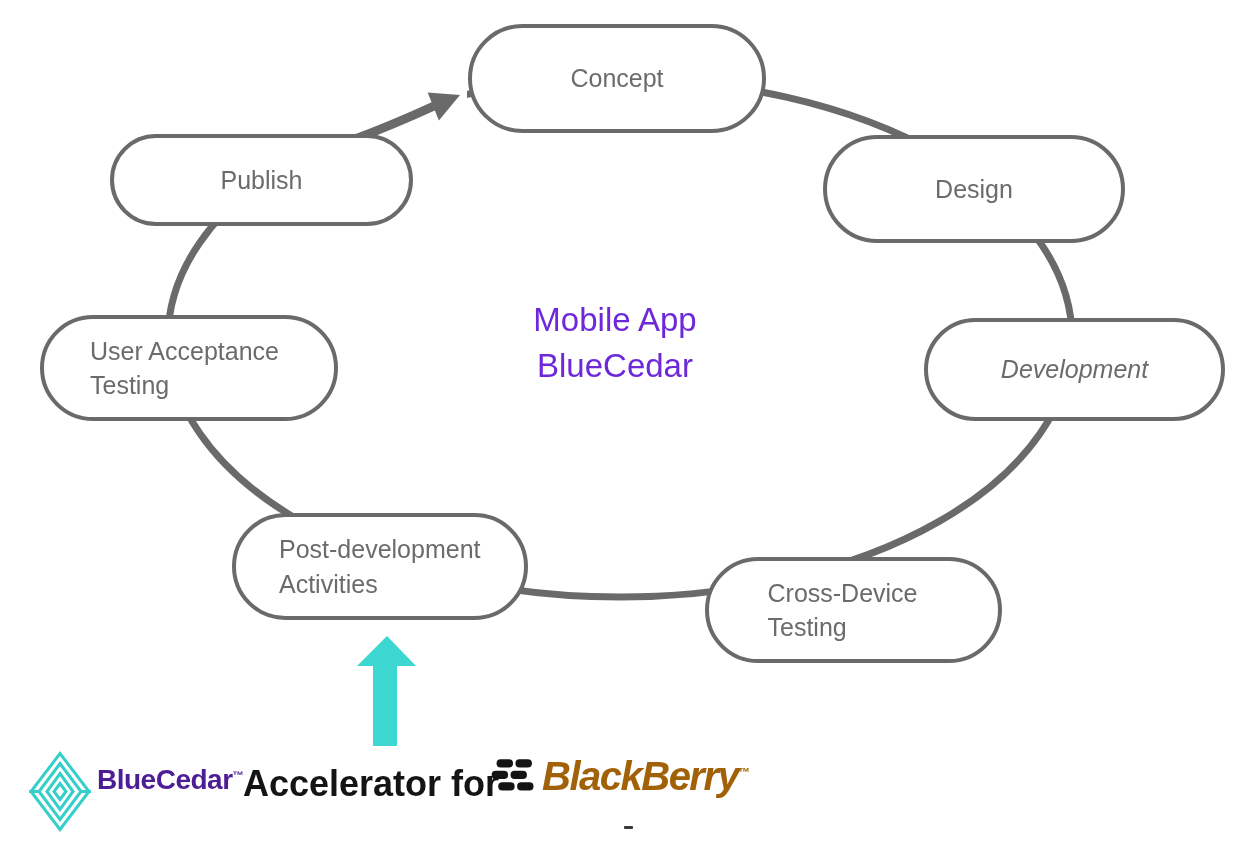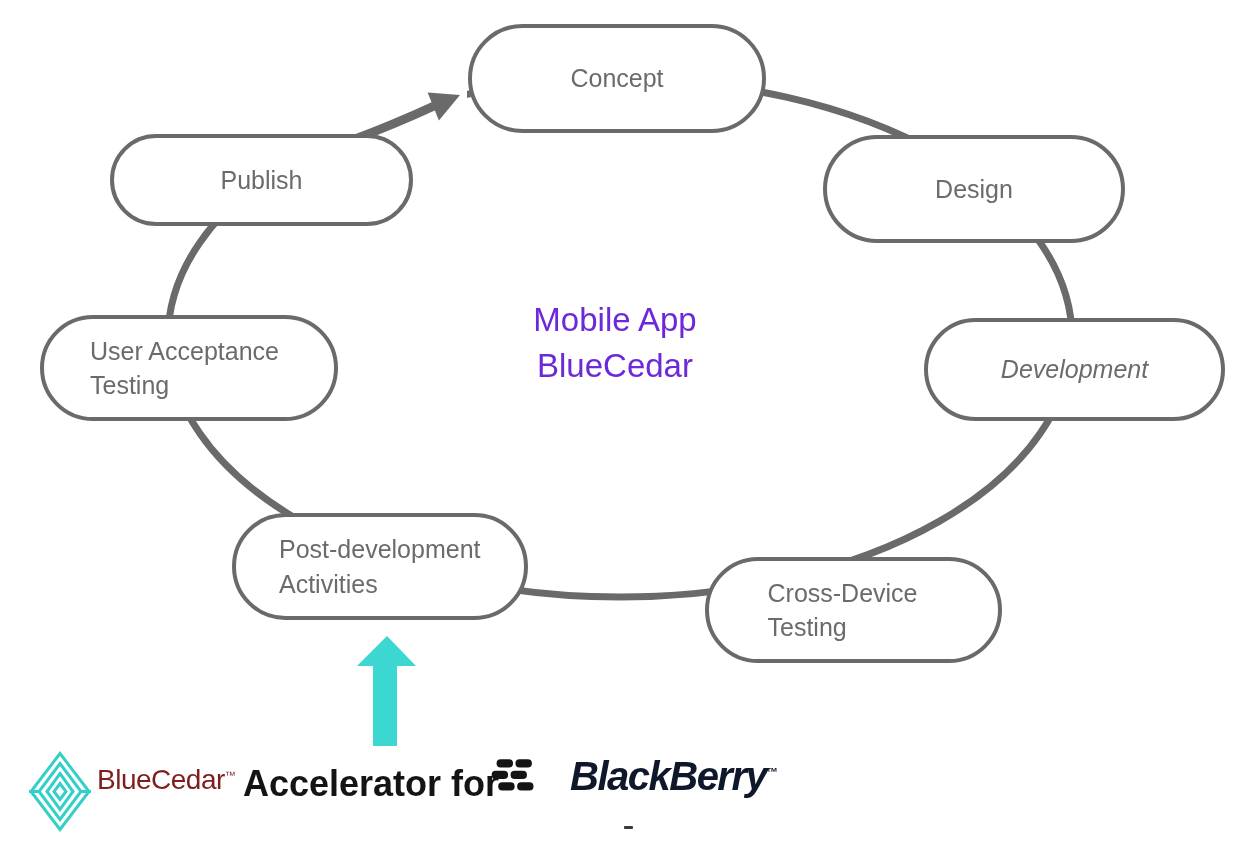--- a/index.html
+++ b/index.html
@@ -25,26 +25,26 @@
   .n-cross .lbl{max-width:172px;}
   .n-postdev .lbl{max-width:208px;margin-left:6px;}
   .n-uat .lbl{max-width:198px;}
   .center-title{
     position:absolute;z-index:1;left:455px;top:297px;width:320px;
     text-align:center;color:#6d28d9;font-size:33px;line-height:1.38;
   }
   .center-title span{display:block;}
   .footer-item{position:absolute;z-index:2;}
   .bc-icon{left:28px;top:750px;width:64px;height:83px;}
-  .bc-text{left:97px;top:764px;font-size:28px;font-weight:400;color:#7f1d1d;letter-spacing:-0.5px;}
+  .bc-text{left:97px;top:764px;font-size:28px;font-weight:700;color:#4c1d95;letter-spacing:-0.5px;}
   .bc-text sup{font-size:11px;vertical-align:super;}
   .accel-text{left:243px;top:763px;font-size:36px;font-weight:700;color:#141414;}
   .bb-glyph{left:490px;top:757px;width:46px;height:44px;}
   .bb-text{left:542px;top:754px;font-size:40px;font-weight:800;font-style:italic;
-           color:#0f172a;letter-spacing:-1.5px;margin-left:28px;}
+           color:#a16207;letter-spacing:-1.5px;}
   .bb-text sup{font-size:12px;font-style:normal;vertical-align:super;}
   .stray-dash{left:624px;top:826px;width:9px;height:3px;background:#3a3a3a;border-radius:1px;}
 </style>
 </head>
 <body>
 
 <div class="stage">
 
   <svg class="underlay" width="1248" height="848" viewBox="0 0 1248 848">
     <ellipse cx="620" cy="338" rx="452" ry="259" fill="none" stroke="#6A6A6A" stroke-width="7"></ellipse>

